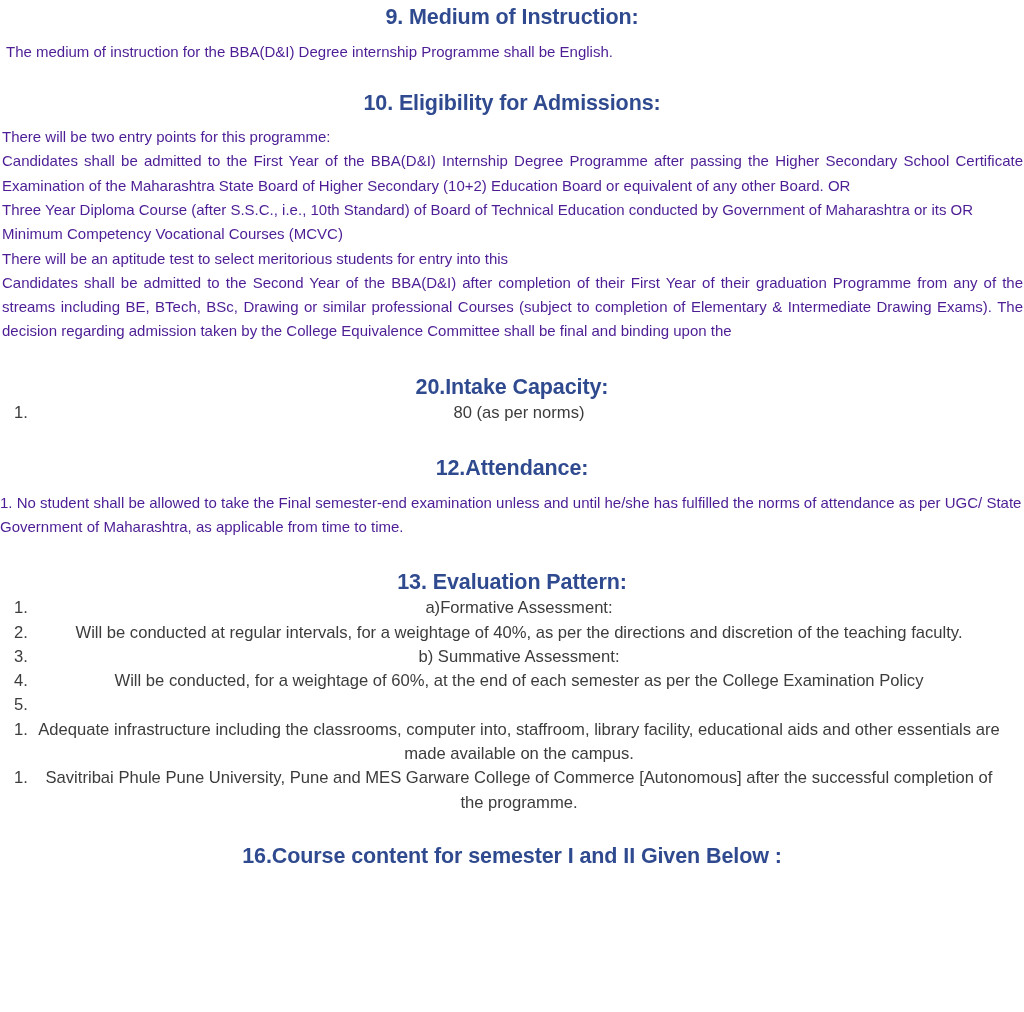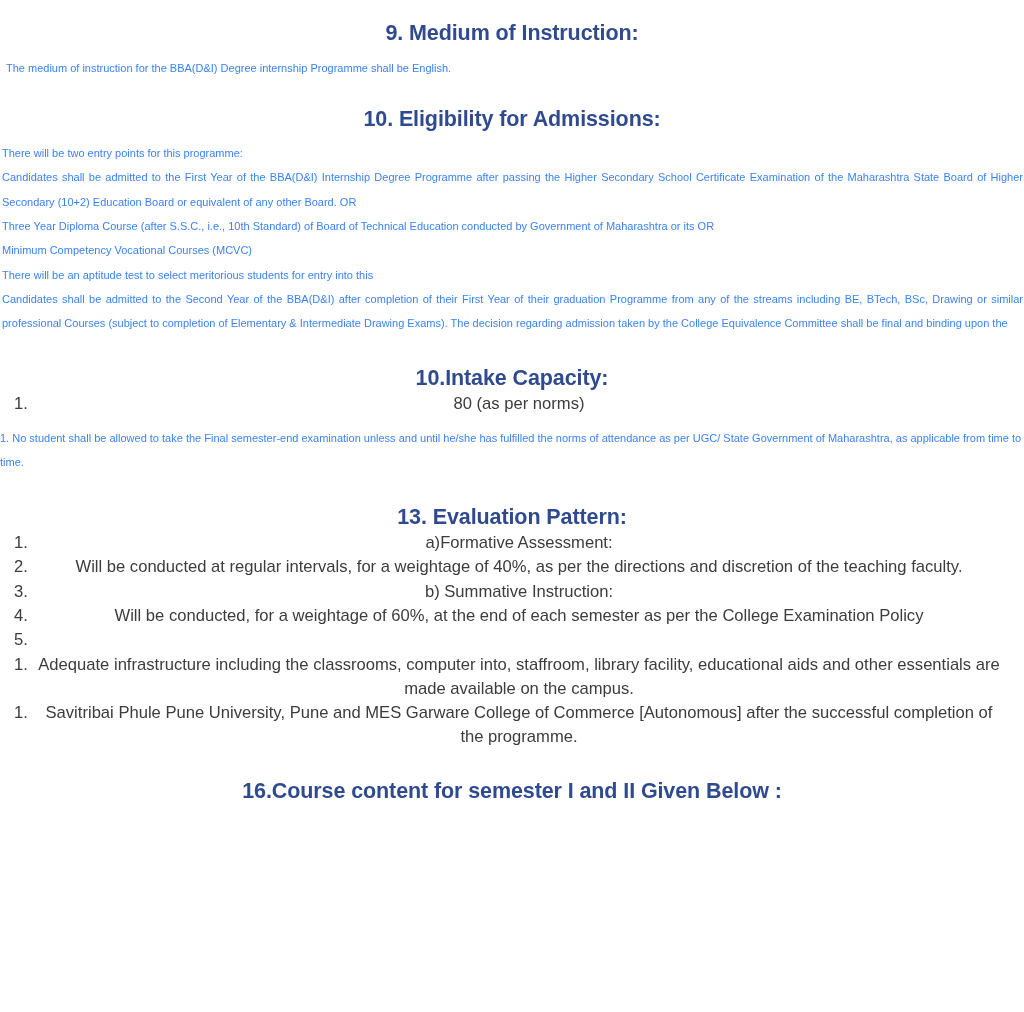--- a/index.html
+++ b/index.html
@@ -23,31 +23,31 @@
   
   .heading {
     color: #2f4a8f;
     font-weight: bold;
     font-size: 21.5px;
     text-align: center;
     line-height: 1.25;
     margin: 0;
     letter-spacing: -0.1px;
   }
-  .h-mt-0  { margin-top: 20px; }
+  .h-mt-0  { margin-top: 4px; }
   .h-mt-1  { margin-top: 26px; }
   .h-mt-2  { margin-top: 30px; }
   .h-mt-3  { margin-top: 28px; }
 
   
   .para {
-    font-size: 11px;
+    font-size: 15px;
     line-height: 24.3px;
     margin: 0;
-    color: #3b82f6;
+    color: #4c1d95;
   }
   .para-justify {
     text-align: justify;
     text-align-last: left;
     padding: 0 1px 0 2px;
   }
   .para-center {
   }
   .para-indent {
     padding-left: 6px;
@@ -96,43 +96,44 @@
   <h2 class="heading h-mt-1">10. Eligibility for Admissions:</h2>
   <div class="mt-m">
     <p class="para para-justify">There will be two entry points for this programme:</p>
     <p class="para para-justify">Candidates shall be admitted to the First Year of the BBA(D&amp;I) Internship Degree Programme after passing the Higher Secondary School Certificate Examination of the Maharashtra State Board of Higher Secondary (10+2) Education Board or equivalent of any other Board. OR</p>
     <p class="para para-justify">Three Year Diploma Course (after S.S.C., i.e., 10th Standard) of Board of Technical Education conducted by Government of Maharashtra or its OR</p>
     <p class="para para-justify">Minimum Competency Vocational Courses (MCVC)</p>
     <p class="para para-justify">There will be an aptitude test to select meritorious students for entry into this</p>
     <p class="para para-justify">Candidates shall be admitted to the Second Year of the BBA(D&amp;I) after completion of their First Year of their graduation Programme from any of the streams including BE, BTech, BSc, Drawing or similar professional Courses (subject to completion of Elementary &amp; Intermediate Drawing Exams). The decision regarding admission taken by the College Equivalence Committee shall be final and binding upon the</p>
   </div>
 
-  <h2 class="heading h-mt-2">10.Intake Capacity:</h2>
+  <h2 class="heading h-mt-2">20.Intake Capacity:</h2>
   <ul class="numlist mt-s">
     <li>
       <span class="marker">1.</span>
       <span class="item-text">80 (as per norms)</span>
     </li>
   </ul>
 
+  <h2 class="heading h-mt-2">12.Attendance:</h2>
   <p class="para para-center mt-s">1. No student shall be allowed to take the Final semester-end examination unless and until he/she has fulfilled the norms of attendance as per UGC/ State Government of Maharashtra, as applicable from time to time.</p>
 
   <h2 class="heading h-mt-2">13. Evaluation Pattern:</h2>
   <ul class="numlist tight mt-s">
     <li>
       <span class="marker">1.</span>
       <span class="item-text">a)Formative Assessment:</span>
     </li>
     <li>
       <span class="marker">2.</span>
       <span class="item-text">Will be conducted at regular intervals, for a weightage of 40%, as per the directions and discretion of the teaching faculty.</span>
     </li>
     <li>
       <span class="marker">3.</span>
-      <span class="item-text">b) Summative Instruction:</span>
+      <span class="item-text">b) Summative Assessment:</span>
     </li>
     <li>
       <span class="marker">4.</span>
       <span class="item-text">Will be conducted, for a weightage of 60%, at the end of each semester as per the College Examination Policy</span>
     </li>
     <li>
       <span class="marker">5.</span>
       <span class="item-text"></span>
     </li>
   </ul>

